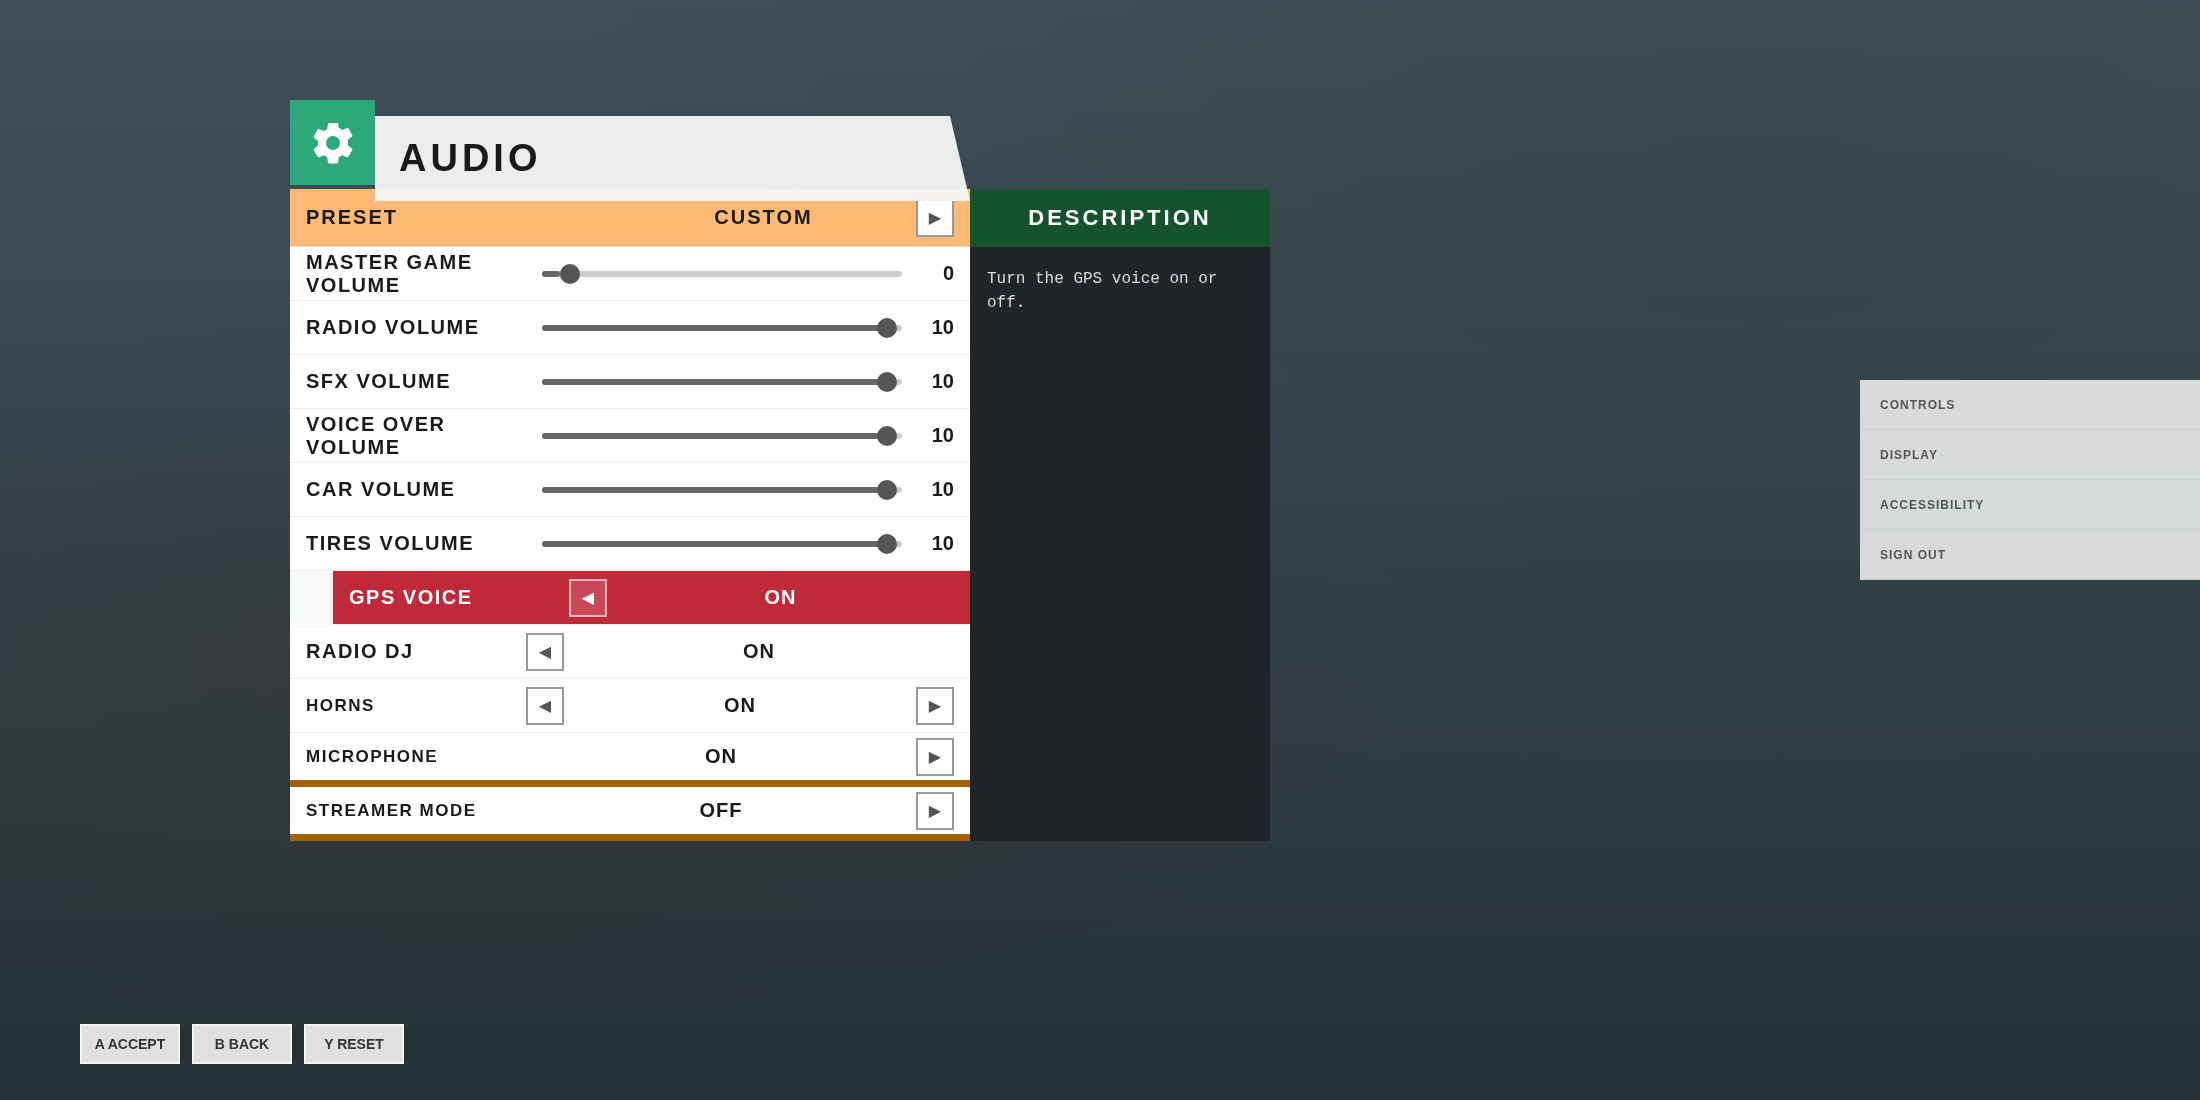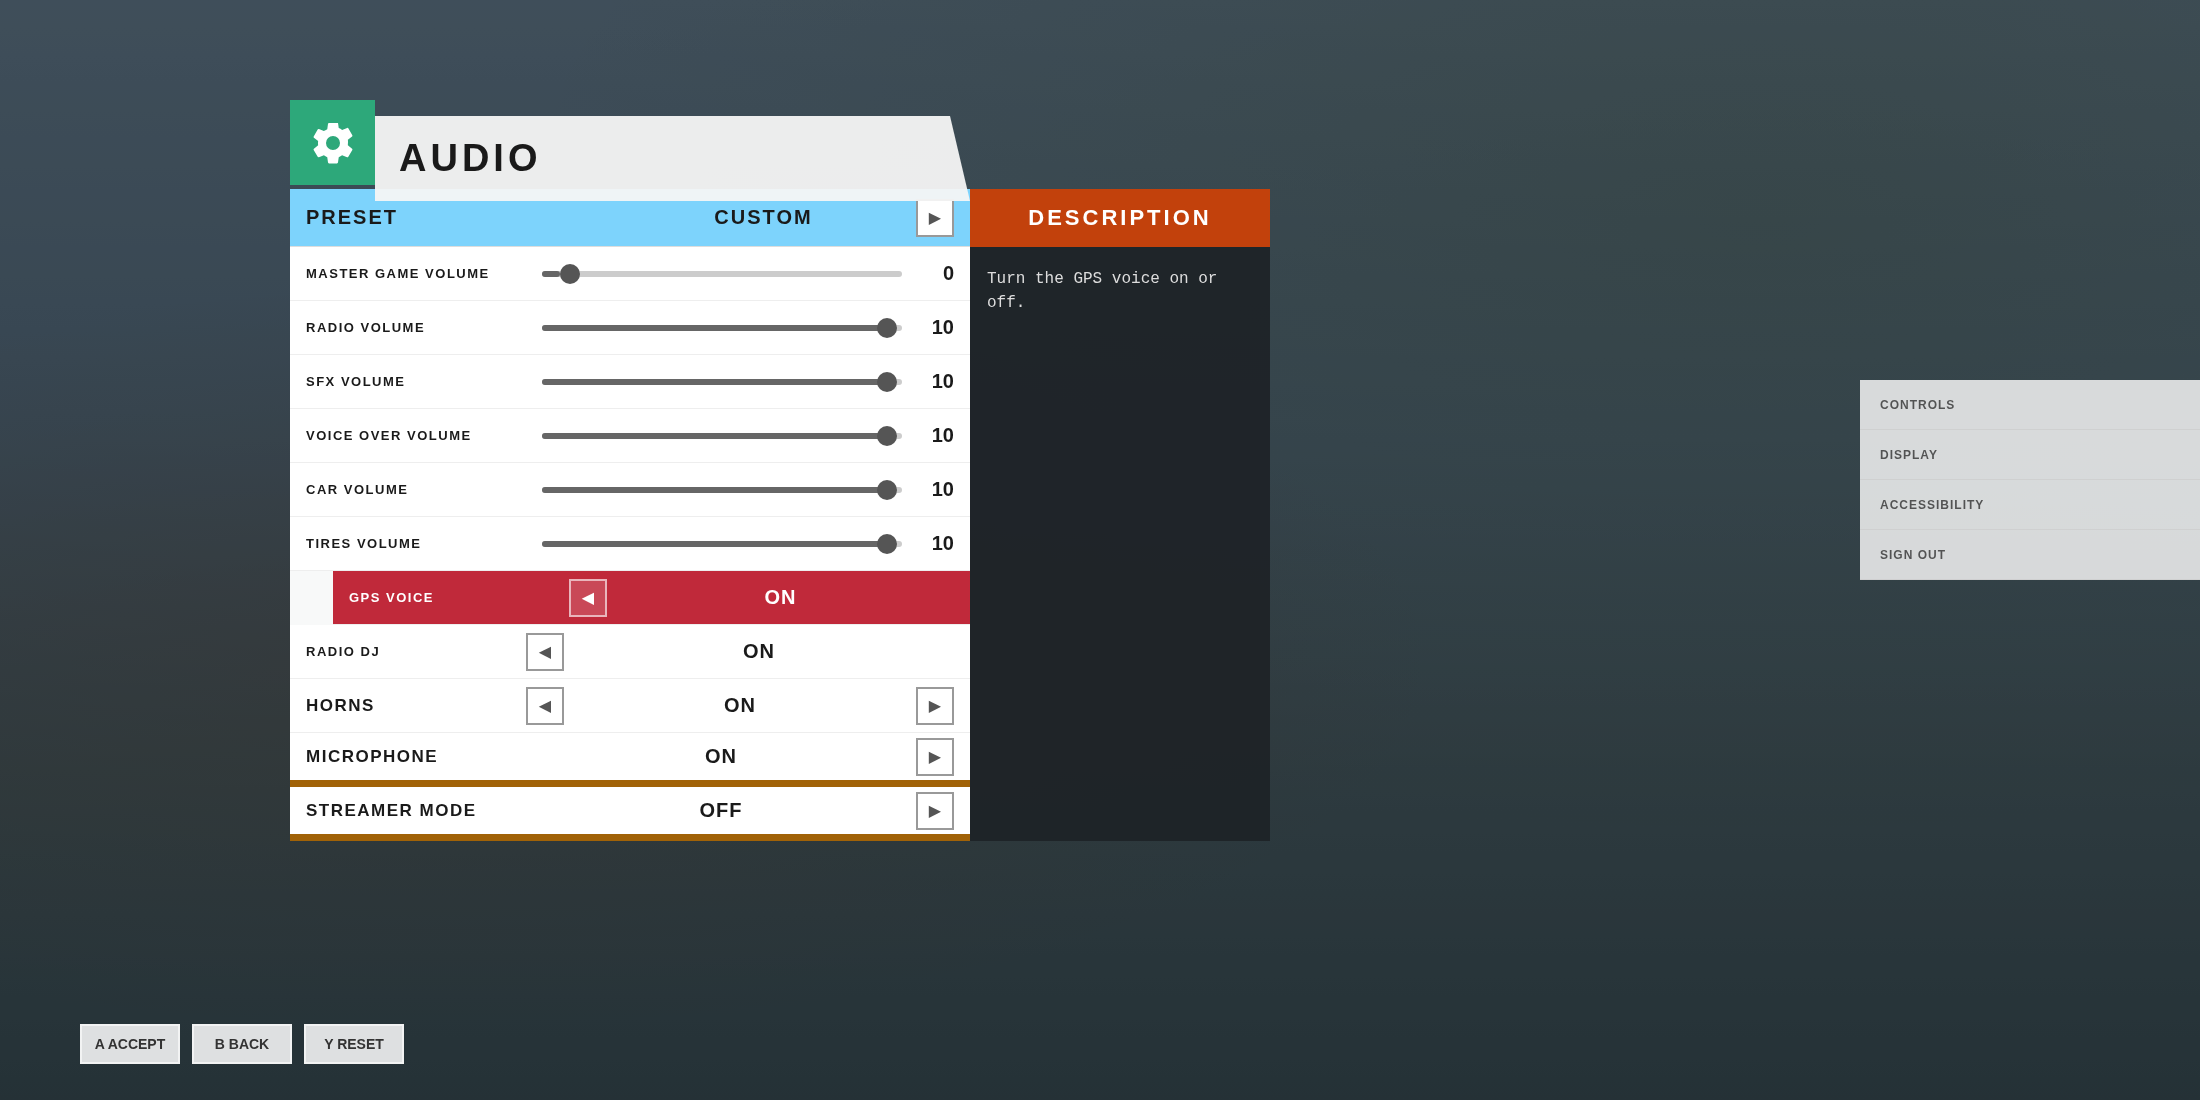--- a/index.html
+++ b/index.html
@@ -77,21 +77,21 @@
       width: 680px;
       background: rgba(255,255,255,0.97);
     }
     
     .preset-row {
       display: flex;
       align-items: center;
       height: 58px;
       border-bottom: 1px solid #ddd;
       padding: 0 16px;
-      background: #7dd3fc;
+      background: #fdba74;
     }
     .preset-label {
       font-size: 20px;
       font-weight: 800;
       letter-spacing: 2px;
       color: #1a1a1a;
       flex: 1;
     }
     .custom-label {
       font-size: 20px;
@@ -116,21 +116,21 @@
     
     .slider-row {
       display: flex;
       align-items: center;
       height: 54px;
       border-bottom: 1px solid #eee;
       padding: 0 16px;
       background: white;
     }
     .row-label {
-      font-size: 13px;
+      font-size: 20px;
       font-weight: 700;
       letter-spacing: 1.5px;
       color: #1a1a1a;
       width: 220px;
       flex-shrink: 0;
     }
     .slider-track {
       flex: 1;
       height: 6px;
       background: #ccc;
@@ -213,21 +213,21 @@
       flex-shrink: 0;
     }
     
     .description-panel {
       width: 300px;
       background: rgba(30,35,40,0.96);
       display: flex;
       flex-direction: column;
     }
     .desc-header {
-      background: #c2410c;
+      background: #14532d;
       height: 58px;
       display: flex;
       align-items: center;
       justify-content: center;
     }
     .desc-header-text {
       font-size: 22px;
       font-weight: 800;
       letter-spacing: 3px;
       color: white;

